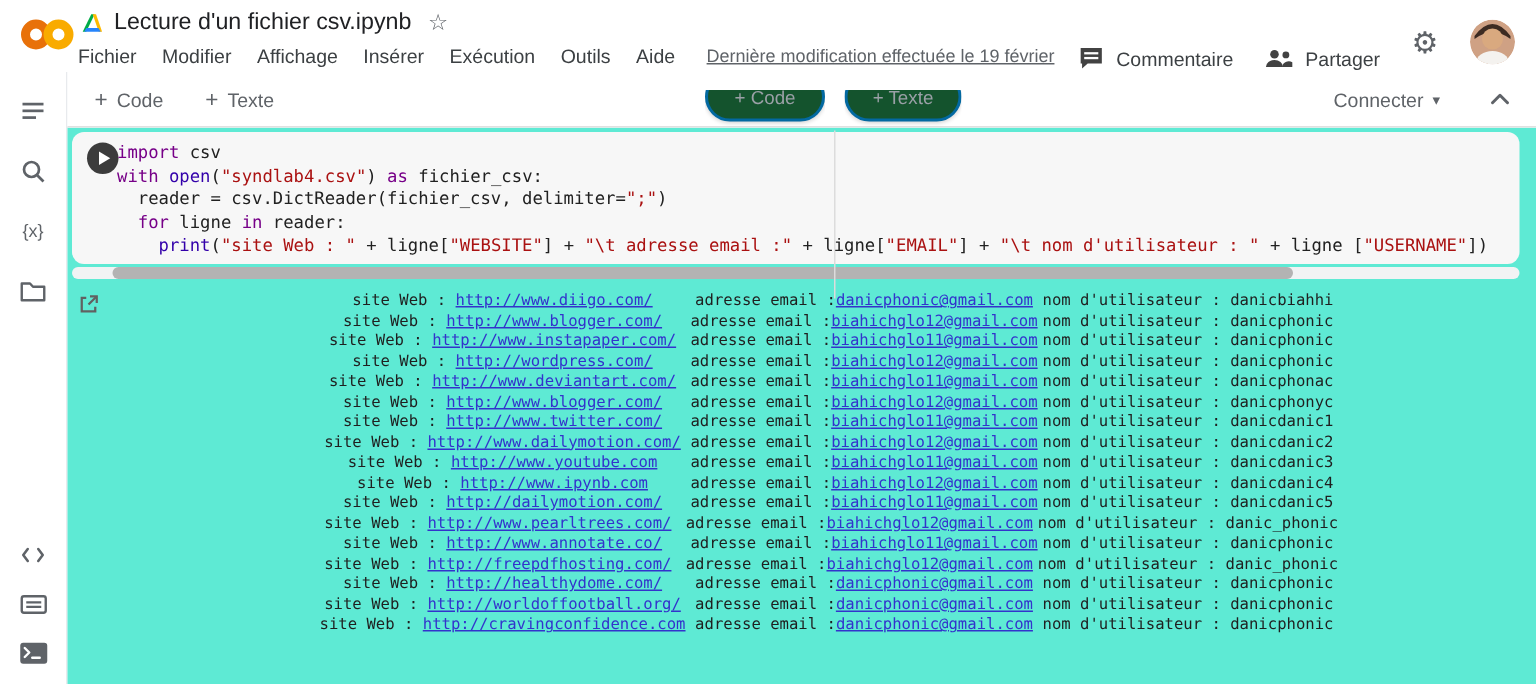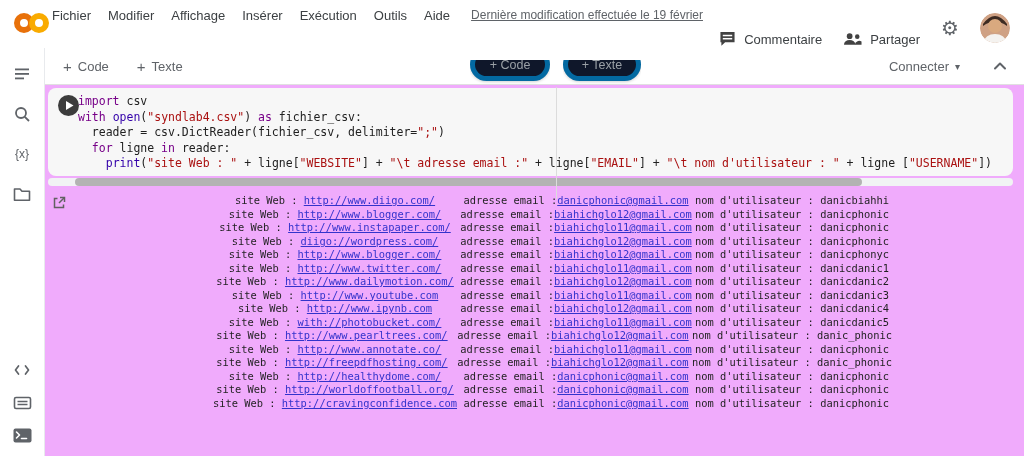--- a/index.html
+++ b/index.html
@@ -41,27 +41,27 @@
   .add-btn{display:flex;align-items:center;gap:6px;}
   .plus{font-size:15px;color:#5f6368;}
   .connect{position:absolute;right:64px;top:0;height:37px;display:flex;align-items:center;gap:6px;color:#5f6368;}
   .caret{font-size:10px;color:#5f6368;}
   .collapse{position:absolute;right:14px;top:8px;}
 
   
   .pillwrap{position:absolute;z-index:3;top:12px;height:26px;overflow:hidden;}
   #pw-code{left:425px;width:80px;}
   #pw-text{left:518px;width:78px;}
-  .pill{position:relative;top:-12px;height:33px;box-sizing:border-box;background:#0f172a;
-        border:5px solid #0369a1;border-radius:17px;box-shadow:0 1px 3px rgba(0,0,0,.18);
+  .pill{position:relative;top:-12px;height:33px;box-sizing:border-box;background:#14532d;
+        border:2px solid #0369a1;border-radius:17px;box-shadow:0 1px 3px rgba(0,0,0,.18);
         display:flex;align-items:center;justify-content:center;gap:5px;
         font-size:12.5px;color:#9aa0a6;}
 
   
-  .content{position:absolute;top:37px;left:0;right:0;bottom:0;overflow:hidden;background:#f0abfc;}
+  .content{position:absolute;top:37px;left:0;right:0;bottom:0;overflow:hidden;background:#5eead4;}
   .vline{position:absolute;left:511px;top:2px;width:1px;height:112px;background:#dcdcdc;z-index:1;}
   .code-cell{position:relative;margin:3px 11px 0 3px;height:88px;background:#f7f7f7;border-radius:8px;}
   .run-btn{position:absolute;left:10px;top:7px;width:21px;height:21px;border-radius:50%;
            background:var(--run);display:flex;align-items:center;justify-content:center;}
   .code-area{position:relative;z-index:2;margin-left:30px;padding-top:6px;white-space:pre;overflow:hidden;
              font-family:"DejaVu Sans Mono",monospace;font-size:11.5px;line-height:15.6px;color:#212121;}
   .tok-kw{color:var(--kw);} .tok-str{color:var(--str);} .tok-bi{color:var(--bi);} .tok-pl{color:#212121;}
   .hscroll{position:relative;margin:2px 11px 0 3px;height:8px;background:#f1f3f4;border-radius:4px;}
   .hthumb{position:absolute;left:27px;top:0;height:8px;width:787px;background:#b3b3b3;border-radius:4px;}
   .output{position:relative;margin-top:8px;text-align:center;}
@@ -78,20 +78,29 @@
 
 <div class="app">
 
   <div class="header">
     <div class="logo">
       <span class="ring l"></span>
       <span class="ring r"></span>
     </div>
 
     <div class="title-block">
+      <div class="title-row">
+        <svg class="drive" width="15" height="15" viewBox="0 0 16 14">
+          <polygon points="7.3,0.6 9.7,0.6 3.7,13 1.2,13" fill="#00AC47"></polygon>
+          <polygon points="8.3,0.6 10.7,0.6 15,13 12.6,13" fill="#FFBA00"></polygon>
+          <polygon points="2.2,13 3.8,10.3 12.4,10.3 14,13" fill="#2684FC"></polygon>
+        </svg>
+        <span class="doc-title">Lecture d'un fichier csv.ipynb</span>
+        <span class="star">☆</span>
+      </div>
       <div class="menu-row">
           <span class="menu-item">Fichier</span>
           <span class="menu-item">Modifier</span>
           <span class="menu-item">Affichage</span>
           <span class="menu-item">Insérer</span>
           <span class="menu-item">Exécution</span>
           <span class="menu-item">Outils</span>
           <span class="menu-item">Aide</span>
           <a class="last-modified">Dernière modification effectuée le 19 février</a>
         </div>
@@ -234,27 +243,28 @@
             <svg width="15" height="15" viewBox="0 0 15 15">
               <path d="M5.5,3.5 H2.5 V12.5 H11.5 V9.5" fill="none" stroke="#616161" stroke-width="1.5"></path>
               <path d="M8,2.5 H12.5 V7" fill="none" stroke="#616161" stroke-width="1.5"></path>
               <line x1="12.2" y1="2.8" x2="7" y2="8" stroke="#616161" stroke-width="1.5"></line>
             </svg>
           </span>
           <div class="out-rows">
               <div class="out-row"><span class="col c1"><span class="lab">site Web : </span><a class="olink">http://www.diigo.com/</a></span><span class="col c2"><span class="lab">adresse email :</span><a class="olink">danicphonic@gmail.com</a></span><span class="col c3"><span class="lab">nom d'utilisateur : </span><span class="uname">danicbiahhi</span></span></div>
               <div class="out-row"><span class="col c1"><span class="lab">site Web : </span><a class="olink">http://www.blogger.com/</a></span><span class="col c2"><span class="lab">adresse email :</span><a class="olink">biahichglo12@gmail.com</a></span><span class="col c3"><span class="lab">nom d'utilisateur : </span><span class="uname">danicphonic</span></span></div>
               <div class="out-row"><span class="col c1"><span class="lab">site Web : </span><a class="olink">http://www.instapaper.com/</a></span><span class="col c2"><span class="lab">adresse email :</span><a class="olink">biahichglo11@gmail.com</a></span><span class="col c3"><span class="lab">nom d'utilisateur : </span><span class="uname">danicphonic</span></span></div>
-              <div class="out-row"><span class="col c1"><span class="lab">site Web : </span><a class="olink">diigo://wordpress.com/</a></span><span class="col c2"><span class="lab">adresse email :</span><a class="olink">biahichglo12@gmail.com</a></span><span class="col c3"><span class="lab">nom d'utilisateur : </span><span class="uname">danicphonic</span></span></div>
+              <div class="out-row"><span class="col c1"><span class="lab">site Web : </span><a class="olink">http://wordpress.com/</a></span><span class="col c2"><span class="lab">adresse email :</span><a class="olink">biahichglo12@gmail.com</a></span><span class="col c3"><span class="lab">nom d'utilisateur : </span><span class="uname">danicphonic</span></span></div>
+              <div class="out-row"><span class="col c1"><span class="lab">site Web : </span><a class="olink">http://www.deviantart.com/</a></span><span class="col c2"><span class="lab">adresse email :</span><a class="olink">biahichglo11@gmail.com</a></span><span class="col c3"><span class="lab">nom d'utilisateur : </span><span class="uname">danicphonac</span></span></div>
               <div class="out-row"><span class="col c1"><span class="lab">site Web : </span><a class="olink">http://www.blogger.com/</a></span><span class="col c2"><span class="lab">adresse email :</span><a class="olink">biahichglo12@gmail.com</a></span><span class="col c3"><span class="lab">nom d'utilisateur : </span><span class="uname">danicphonyc</span></span></div>
               <div class="out-row"><span class="col c1"><span class="lab">site Web : </span><a class="olink">http://www.twitter.com/</a></span><span class="col c2"><span class="lab">adresse email :</span><a class="olink">biahichglo11@gmail.com</a></span><span class="col c3"><span class="lab">nom d'utilisateur : </span><span class="uname">danicdanic1</span></span></div>
               <div class="out-row"><span class="col c1"><span class="lab">site Web : </span><a class="olink">http://www.dailymotion.com/</a></span><span class="col c2"><span class="lab">adresse email :</span><a class="olink">biahichglo12@gmail.com</a></span><span class="col c3"><span class="lab">nom d'utilisateur : </span><span class="uname">danicdanic2</span></span></div>
               <div class="out-row"><span class="col c1"><span class="lab">site Web : </span><a class="olink">http://www.youtube.com</a></span><span class="col c2"><span class="lab">adresse email :</span><a class="olink">biahichglo11@gmail.com</a></span><span class="col c3"><span class="lab">nom d'utilisateur : </span><span class="uname">danicdanic3</span></span></div>
               <div class="out-row"><span class="col c1"><span class="lab">site Web : </span><a class="olink">http://www.ipynb.com</a></span><span class="col c2"><span class="lab">adresse email :</span><a class="olink">biahichglo12@gmail.com</a></span><span class="col c3"><span class="lab">nom d'utilisateur : </span><span class="uname">danicdanic4</span></span></div>
-              <div class="out-row"><span class="col c1"><span class="lab">site Web : </span><a class="olink">with://photobucket.com/</a></span><span class="col c2"><span class="lab">adresse email :</span><a class="olink">biahichglo11@gmail.com</a></span><span class="col c3"><span class="lab">nom d'utilisateur : </span><span class="uname">danicdanic5</span></span></div>
+              <div class="out-row"><span class="col c1"><span class="lab">site Web : </span><a class="olink">http://dailymotion.com/</a></span><span class="col c2"><span class="lab">adresse email :</span><a class="olink">biahichglo11@gmail.com</a></span><span class="col c3"><span class="lab">nom d'utilisateur : </span><span class="uname">danicdanic5</span></span></div>
               <div class="out-row"><span class="col c1"><span class="lab">site Web : </span><a class="olink">http://www.pearltrees.com/</a></span><span class="col c2"><span class="lab">adresse email :</span><a class="olink">biahichglo12@gmail.com</a></span><span class="col c3"><span class="lab">nom d'utilisateur : </span><span class="uname">danic_phonic</span></span></div>
               <div class="out-row"><span class="col c1"><span class="lab">site Web : </span><a class="olink">http://www.annotate.co/</a></span><span class="col c2"><span class="lab">adresse email :</span><a class="olink">biahichglo11@gmail.com</a></span><span class="col c3"><span class="lab">nom d'utilisateur : </span><span class="uname">danicphonic</span></span></div>
               <div class="out-row"><span class="col c1"><span class="lab">site Web : </span><a class="olink">http://freepdfhosting.com/</a></span><span class="col c2"><span class="lab">adresse email :</span><a class="olink">biahichglo12@gmail.com</a></span><span class="col c3"><span class="lab">nom d'utilisateur : </span><span class="uname">danic_phonic</span></span></div>
               <div class="out-row"><span class="col c1"><span class="lab">site Web : </span><a class="olink">http://healthydome.com/</a></span><span class="col c2"><span class="lab">adresse email :</span><a class="olink">danicphonic@gmail.com</a></span><span class="col c3"><span class="lab">nom d'utilisateur : </span><span class="uname">danicphonic</span></span></div>
               <div class="out-row"><span class="col c1"><span class="lab">site Web : </span><a class="olink">http://worldoffootball.org/</a></span><span class="col c2"><span class="lab">adresse email :</span><a class="olink">danicphonic@gmail.com</a></span><span class="col c3"><span class="lab">nom d'utilisateur : </span><span class="uname">danicphonic</span></span></div>
               <div class="out-row"><span class="col c1"><span class="lab">site Web : </span><a class="olink">http://cravingconfidence.com</a></span><span class="col c2"><span class="lab">adresse email :</span><a class="olink">danicphonic@gmail.com</a></span><span class="col c3"><span class="lab">nom d'utilisateur : </span><span class="uname">danicphonic</span></span></div>
             </div>
         </div>
       </div>
     </div>

